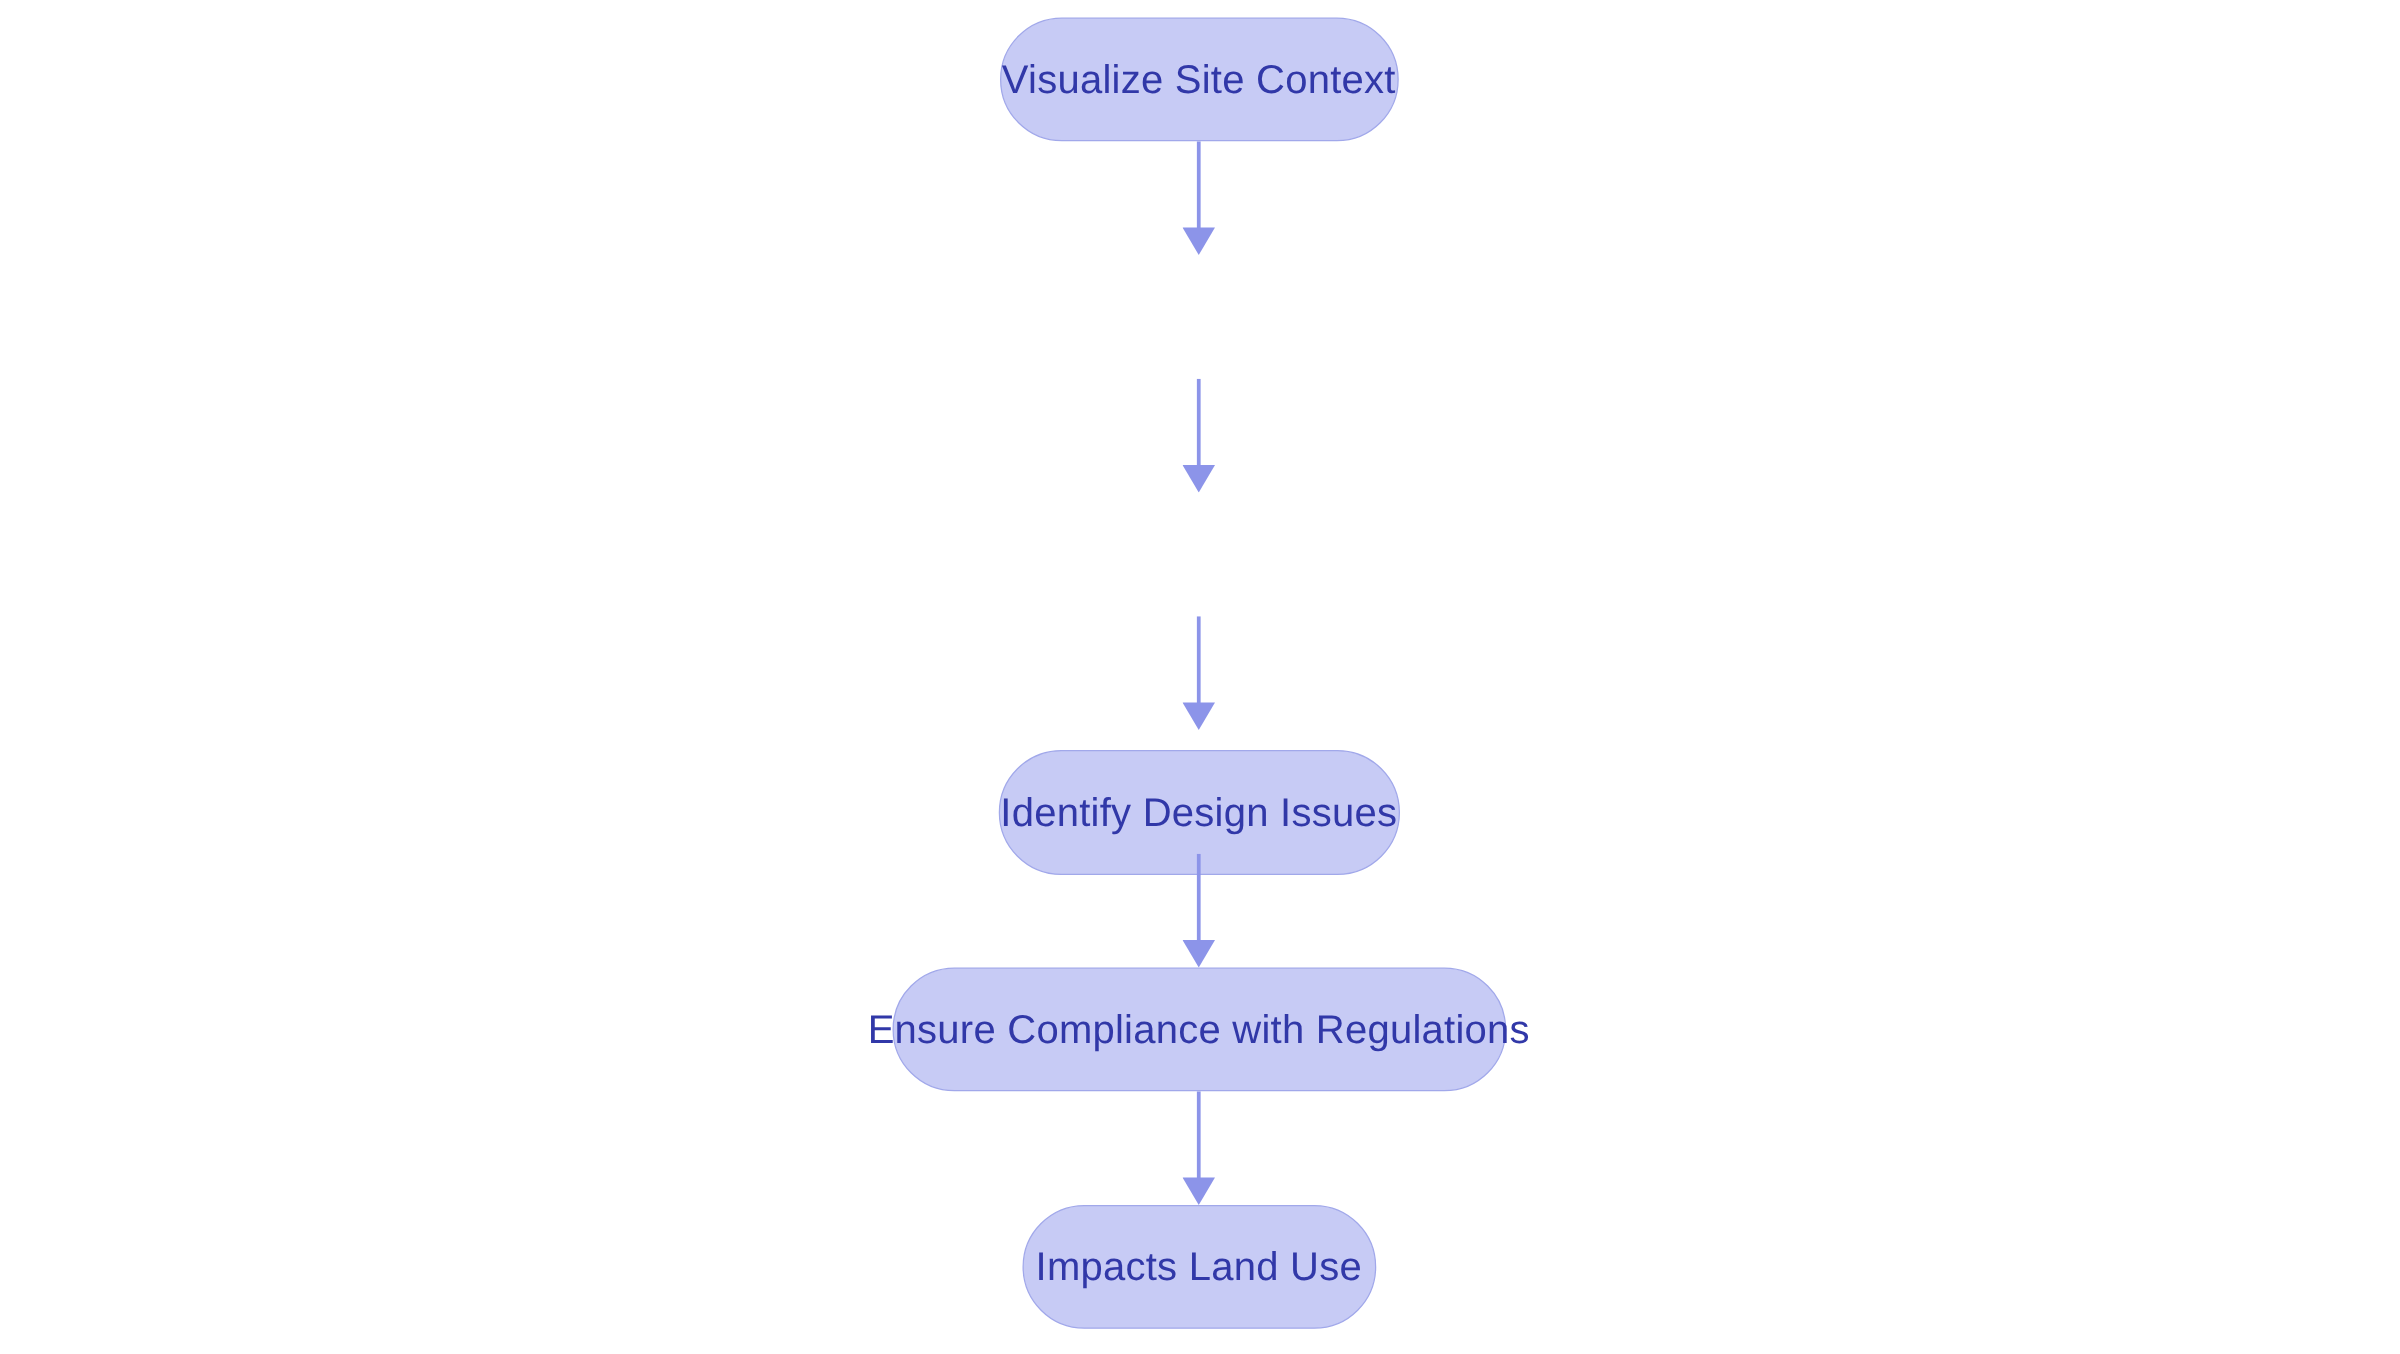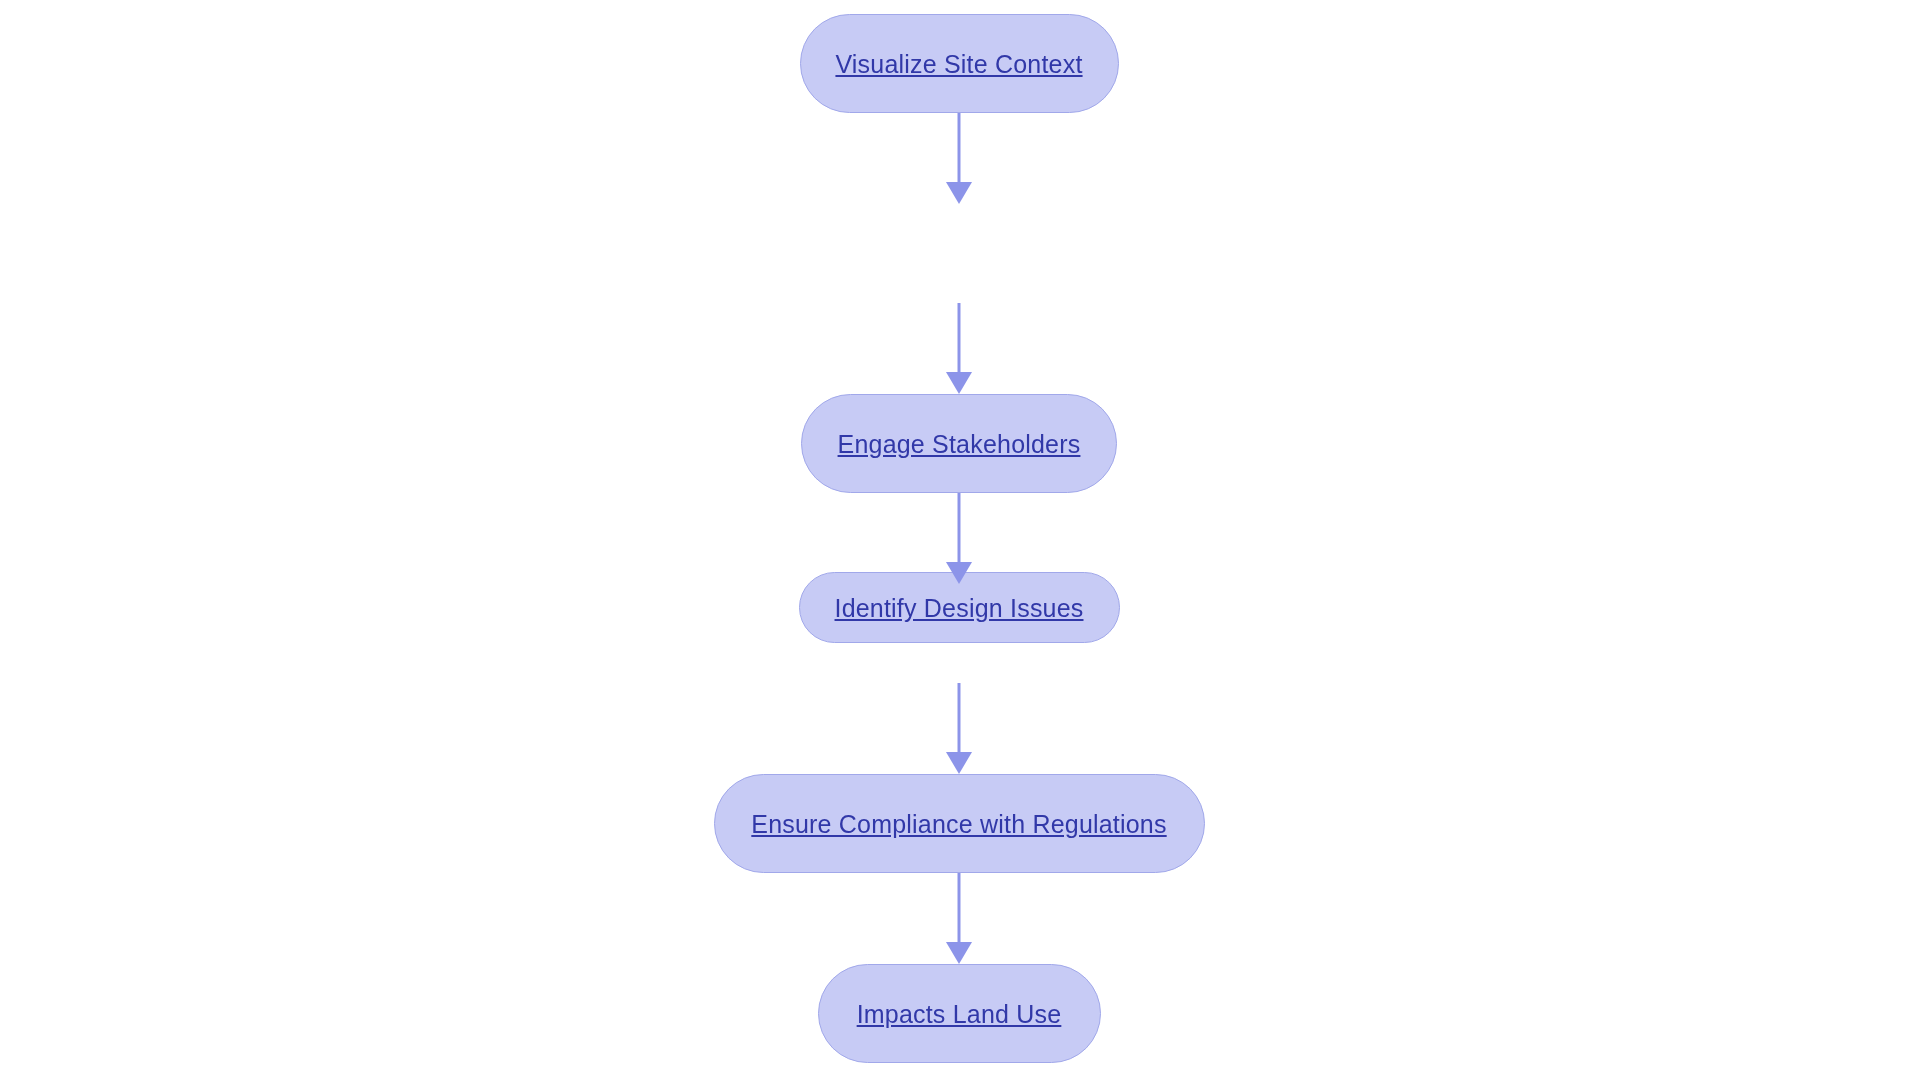--- a/index.html
+++ b/index.html
@@ -20,43 +20,39 @@
     box-sizing: border-box;
     display: flex;
     align-items: center;
     justify-content: center;
     background: var(--node-fill);
     border: 1.5px solid var(--node-border);
     border-radius: 50px;
   }
   .flow-node-label {
     color: var(--node-text);
-    font-size: 25px;
+    font-size: 32px;
     line-height: 1.2;
     white-space: nowrap;
     text-align: right;
     letter-spacing: 0.2px;
-    text-decoration: underline;
   }
   .flow-connector {
     position: absolute;
     display: block;
   }
 </style>
 </head>
 <body>
 
 <div id="canvas" style="--bg: #ffffff; --node-fill: #c7cbf5; --node-border: #a1a8ea; --node-text: #3138a8;">
     <div class="flow-node" style="left: 799.5px; top: 14px; width: 319px; height: 99px;">
       <span class="flow-node-label">Visualize Site Context</span>
     </div>
-    <div class="flow-node" style="left: 801px; top: 394px; width: 316px; height: 99px;">
-      <span class="flow-node-label">Engage Stakeholders</span>
-    </div>
-    <div class="flow-node" style="left: 798.5px; top: 572px; width: 321px; height: 71px;">
+    <div class="flow-node" style="left: 798.5px; top: 600px; width: 321px; height: 100px;">
       <span class="flow-node-label">Identify Design Issues</span>
     </div>
     <div class="flow-node" style="left: 713.5px; top: 774px; width: 491px; height: 99px;">
       <span class="flow-node-label">Ensure Compliance with Regulations</span>
     </div>
     <div class="flow-node" style="left: 817.5px; top: 964px; width: 283px; height: 99px;">
       <span class="flow-node-label">Impacts Land Use</span>
     </div>
     <svg width="26" height="91" class="flow-connector" style="left: 946px; top: 113px;">
       <line x1="13" y1="0" x2="13" y2="71" stroke="#8c94e9" stroke-width="3"></line>

